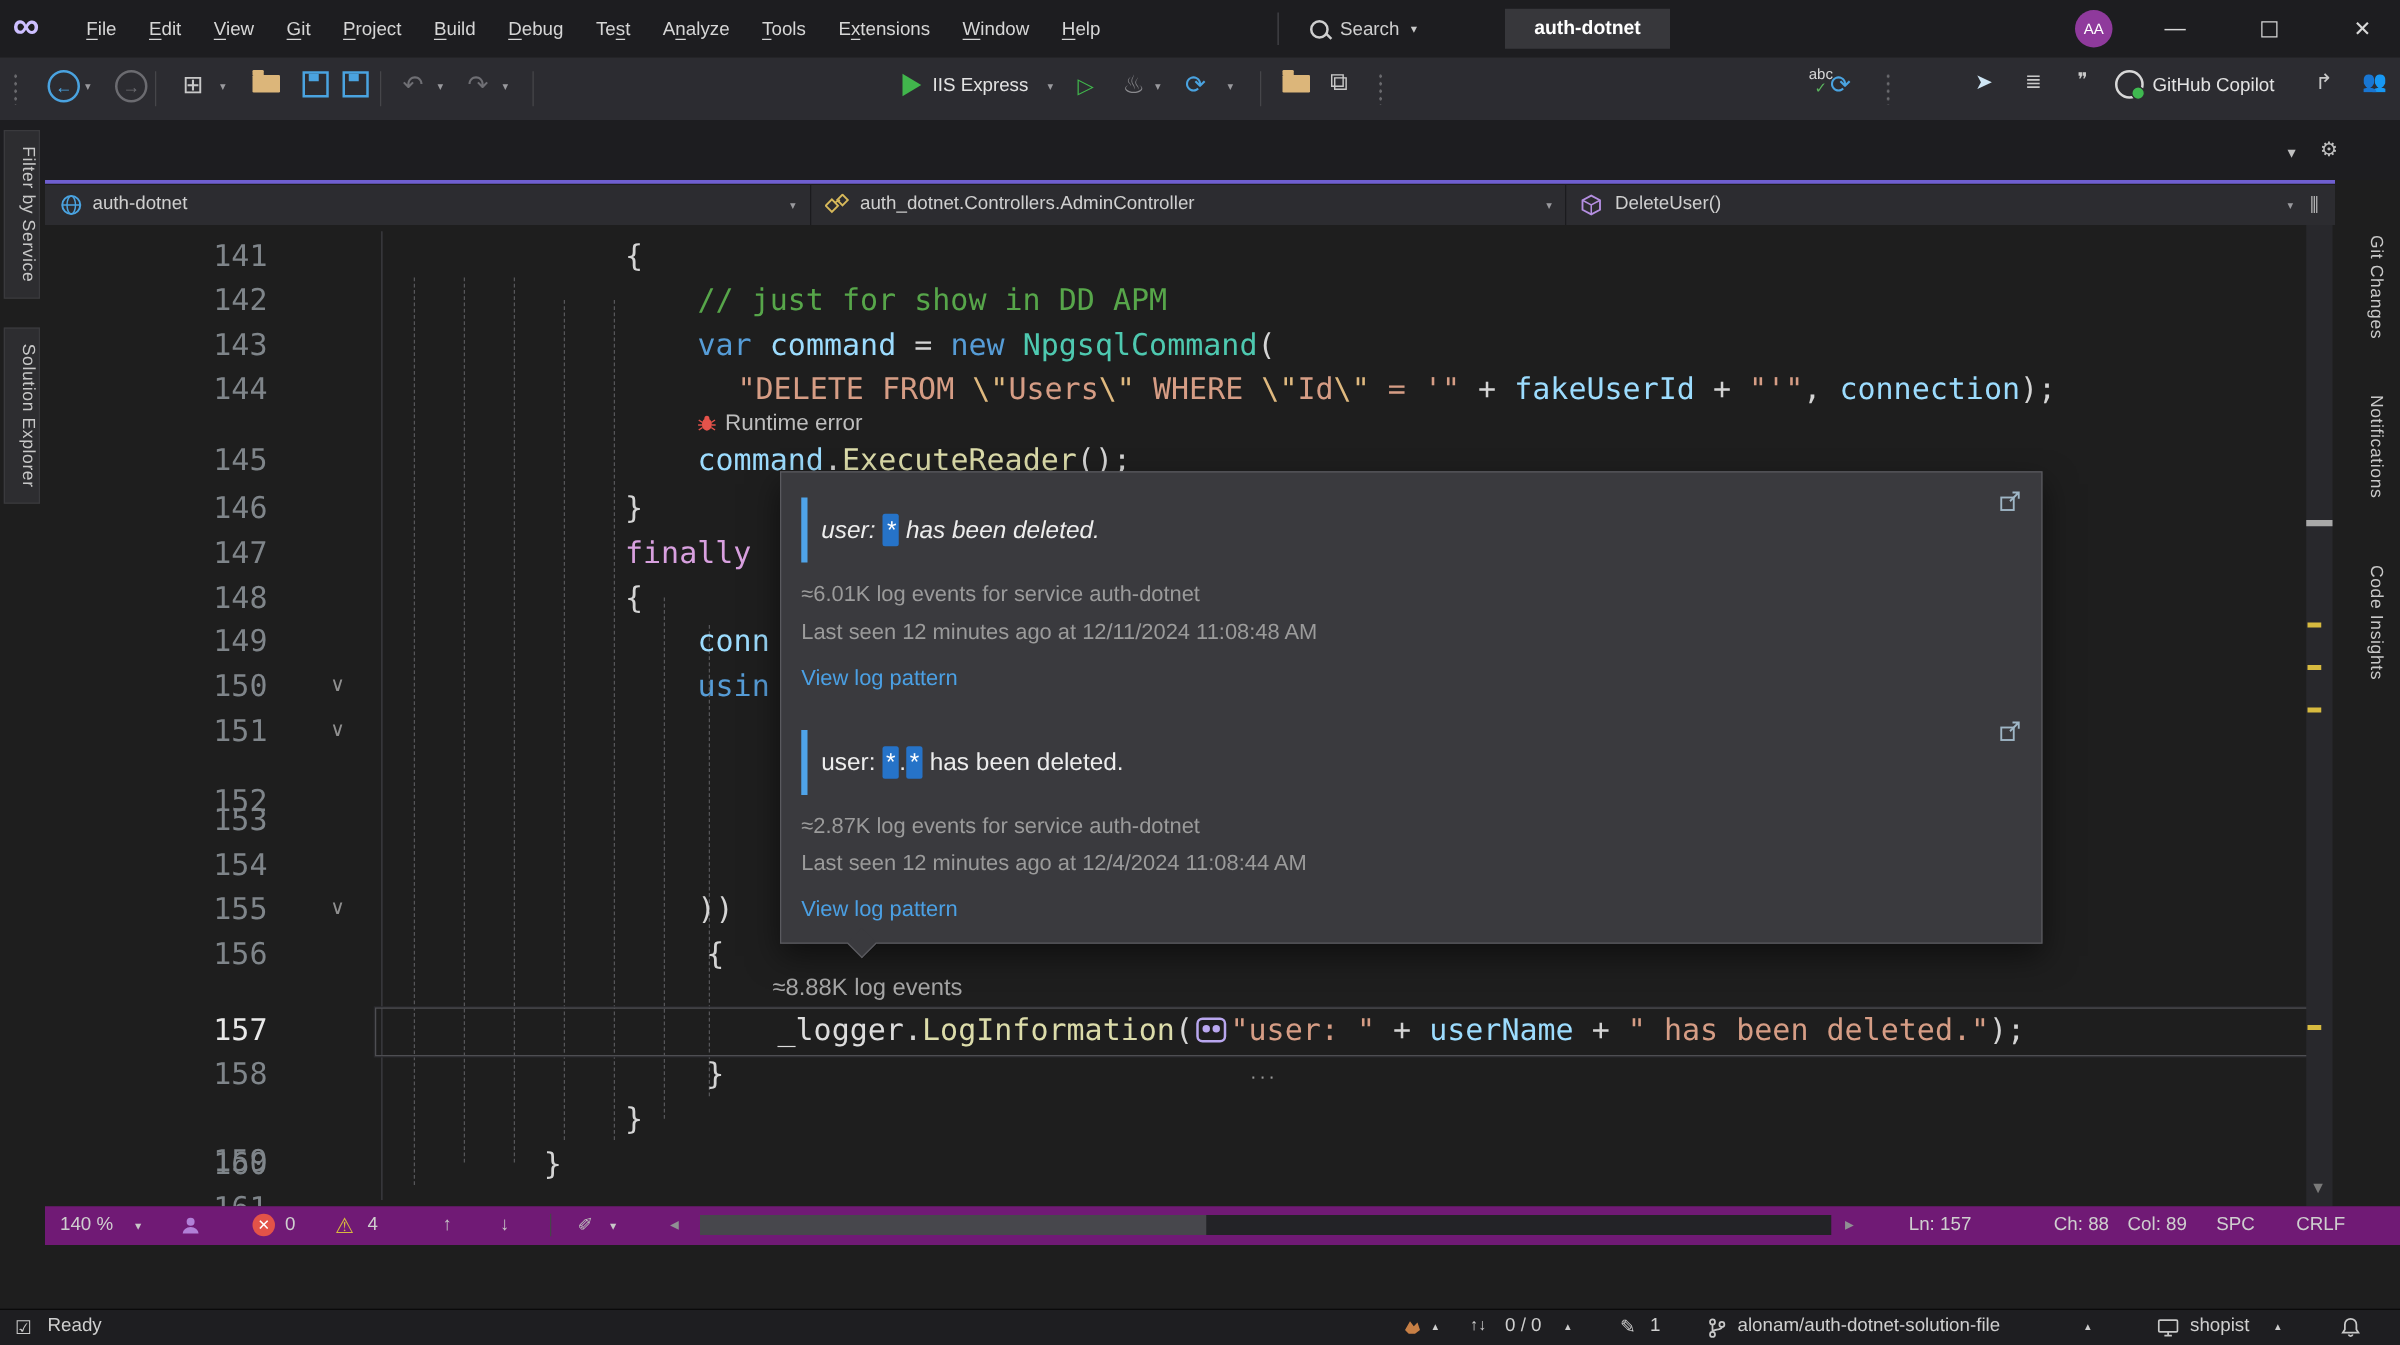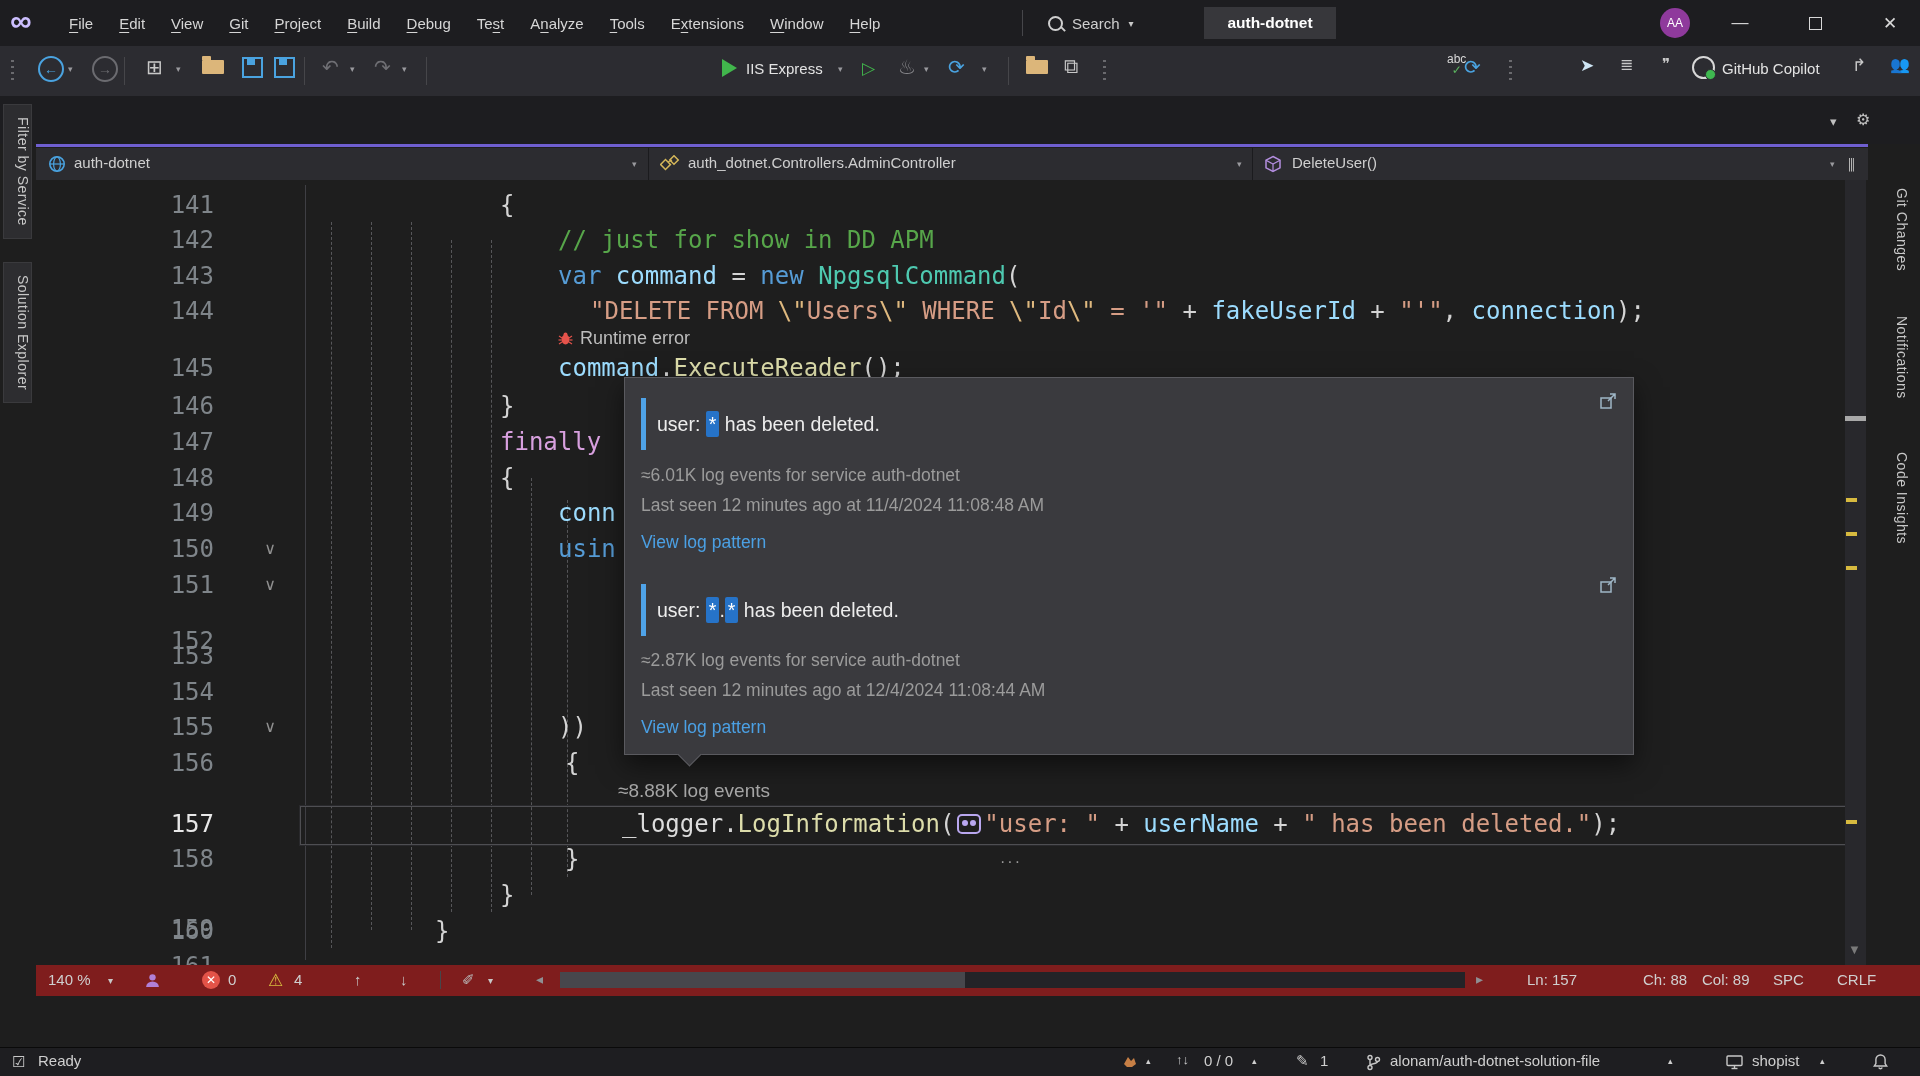--- a/index.html
+++ b/index.html
@@ -94,21 +94,21 @@
   .tooltip .notch{position:absolute;left:56px;bottom:-9px;width:16px;height:16px;background:#3a3a3e;
                   border-right:1px solid #5a5a5f;border-bottom:1px solid #5a5a5f;transform:rotate(45deg);}
   .lp-bar{position:absolute;left:16px;width:5px;height:52px;background:#4fa3e8;}
   .lp-quote{position:absolute;left:32px;height:52px;line-height:52px;font-size:19.5px;color:#ededed;white-space:pre;}
   .lp-quote .chip{background:#2673c8;color:#fff;padding:2px 3px;border-radius:2px;}
   .lp-meta{position:absolute;left:16px;font-size:17.5px;color:#9b9b9b;}
   .lp-link{position:absolute;left:16px;font-size:17.5px;color:#4ba0e4;cursor:pointer;}
   .ext-ic{position:absolute;right:16px;width:18px;height:18px;}
 
   
-  .hrow{position:absolute;left:36px;top:965px;width:1884px;height:31px;background:#7f1d1d;font-size:15px;color:#cfcfcf;}
+  .hrow{position:absolute;left:36px;top:965px;width:1884px;height:31px;background:#701a75;font-size:15px;color:#cfcfcf;}
   .hrow .txt{position:absolute;top:6px;}
   .err-badge{position:absolute;top:6px;width:18px;height:18px;border-radius:50%;background:#e35348;color:#fff;
              font-size:12px;line-height:18px;text-align:center;}
   .warn-badge{position:absolute;top:5px;color:#d7ba3f;font-size:17px;}
   .htrack{position:absolute;left:524px;top:7px;width:905px;height:16px;background:#232327;}
   .hthumb{position:absolute;left:0;top:0;width:405px;height:16px;background:#47474c;}
   .htri{position:absolute;top:6px;color:#8f8f93;font-size:14px;}
 
   
   .panel-tabs{position:absolute;left:0;top:996px;width:1920px;height:51px;background:#1b1b1e;}
@@ -345,27 +345,27 @@
       <div class="vmark" style="top:318px;"></div>
       <div class="vmark" style="top:352px;"></div>
       <div class="vmark" style="top:386px;"></div>
       <div class="vmark" style="top:640px;"></div>
       <div class="vdown">▼</div>
     </div>
 
     <div class="tooltip">
 
       <div class="lp-bar" style="top:20px;"></div>
-      <div class="lp-quote" style="top:20px;"><span>user: </span><span class="chip">*</span><span> has been deleted.</span></div>
+      <div class="lp-quote" style="top:20px;font-style:italic;"><span>user: </span><span class="chip">*</span><span> has been deleted.</span></div>
       <svg class="ext-ic" style="top:14px;" viewBox="0 0 18 18">
         <rect x="2" y="6" width="10" height="10" fill="none" stroke="#9fb6c6" stroke-width="1.5"></rect>
         <path d="M9 9 L16 2 M11 2 h5 v5" fill="none" stroke="#9fb6c6" stroke-width="1.5"></path>
       </svg>
       <div class="lp-meta" style="top:79px;">≈6.01K log events for service auth-dotnet</div>
-      <div class="lp-meta" style="top:109px;">Last seen 12 minutes ago at 11/4/2024 11:08:48 AM</div>
+      <div class="lp-meta" style="top:109px;">Last seen 12 minutes ago at 12/11/2024 11:08:48 AM</div>
       <div class="lp-link" style="top:146px;">View log pattern</div>
 
       <div class="lp-bar" style="top:206px;"></div>
       <div class="lp-quote" style="top:206px;"><span>user: </span><span class="chip">*</span><span>.</span><span class="chip">*</span><span> has been deleted.</span></div>
       <svg class="ext-ic" style="top:198px;" viewBox="0 0 18 18">
         <rect x="2" y="6" width="10" height="10" fill="none" stroke="#9fb6c6" stroke-width="1.5"></rect>
         <path d="M9 9 L16 2 M11 2 h5 v5" fill="none" stroke="#9fb6c6" stroke-width="1.5"></path>
       </svg>
       <div class="lp-meta" style="top:264px;">≈2.87K log events for service auth-dotnet</div>
       <div class="lp-meta" style="top:294px;">Last seen 12 minutes ago at 12/4/2024 11:08:44 AM</div>

